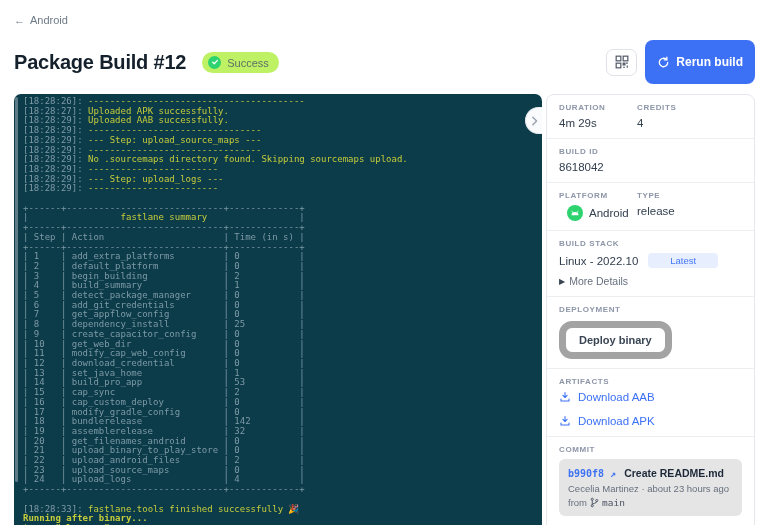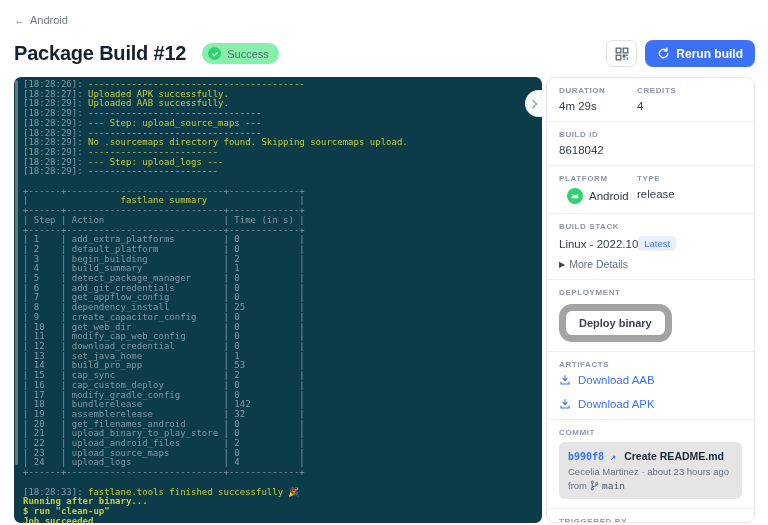--- a/index.html
+++ b/index.html
@@ -4,30 +4,30 @@
 <style>
   * { box-sizing: border-box; margin: 0; padding: 0; }
   html,body { width: 768px; height: 525px; background: #ffffff;
     font-family: "Liberation Sans", sans-serif; overflow: hidden; }
 
   .header { padding: 10px 13px 0 14px; }
   .breadcrumb { font-size: 11px; color: #6e7a87; cursor: pointer; display: inline-flex; gap: 5px; align-items: center; }
   .title-row { margin-top: 12px; display: flex; align-items: center; }
   .page-title { font-size: 20px; font-weight: 800; color: #14202c; letter-spacing: -0.2px; }
   .status-badge { margin-left: 16px; display: inline-flex; align-items: flex-end; gap: 6px;
-    background: #86efac; border-radius: 12px; padding: 4px 10px 4px 6px;
+    background: #bef264; border-radius: 12px; padding: 4px 10px 4px 6px;
     font-size: 11px; color: #5d6f66; }
   .check-circle { width: 13px; height: 13px; border-radius: 50%; background: #2dd36f;
     display: inline-flex; align-items: center; justify-content: center; }
   .check-circle svg { width: 8px; height: 8px; }
   .spacer { flex: 1; }
   .top-actions { display: flex; gap: 8px; align-items: center; }
   .qr-btn { width: 31px; height: 27px; background: #fff; border: 1px solid #dfe3e8;
     border-radius: 7px; display: flex; align-items: center; justify-content: center; cursor: pointer; }
-  .rerun-btn { height: 27px; background: #3d71f5; border: none; border-radius: 8px;
+  .rerun-btn { height: 44px; background: #3d71f5; border: none; border-radius: 8px;
     color: #fff; font-size: 12px; font-weight: 700; padding: 0 12px;
     display: inline-flex; align-items: center; gap: 6px; cursor: pointer;
     font-family: "Liberation Sans", sans-serif; }
 
   .main { display: flex; gap: 4px; margin: 10px 13px 0 14px; height: 446px; }
 
   
   .terminal { flex: 1; position: relative; background: #0c3b4a; border-radius: 7px;
     overflow: hidden; padding: 8px 8px 8px 9px; }
   .log { margin-top: -5px; }
@@ -47,22 +47,22 @@
     background: #fff; overflow: hidden; display: flex; flex-direction: column; }
   .sec { padding: 8px 12px 9px 12px; border-bottom: 1px solid #eceef2; }
   .sec:last-child { border-bottom: none; }
   .lbl { font-size: 8px; font-weight: 700; letter-spacing: .6px; color: #8d96a8;
     text-transform: uppercase; margin-bottom: 5px; }
   .val { font-size: 11.5px; color: #33404f; }
   .two-col { display: grid; grid-template-columns: 64px 1fr; column-gap: 14px; }
   .platform-val { display: flex; align-items: center; gap: 6px; padding-left: 8px; }
   .android-icon { width: 16px; height: 16px; flex: 0 0 16px; }
   .stack-row { display: flex; align-items: center; }
-  .latest-badge { font-size: 9.5px; font-weight: 500; color: #4576f6;
-    background: #e7eefd; border-radius: 4px; padding: 2px 6px; }
+  .latest-badge { margin-left: 10px; font-size: 9.5px; font-weight: 500; color: #4576f6;
+    background: #e7eefd; border-radius: 4px; padding: 2px 22px; }
   .more-details { margin-top: 7px; font-size: 10.5px; color: #66707f; cursor: pointer;
     display: flex; align-items: center; gap: 4px; }
   .more-details .tri { font-size: 8px; color: #3a4554; }
   .deploy-btn { margin-top: 2px; background: #fff; border: 7px solid #a3a3a3;
     border-radius: 13px; padding: 6px 13px; font-size: 11px; font-weight: 700;
     color: #3a4554; cursor: pointer; font-family: "Liberation Sans", sans-serif; }
   .dl-link { display: flex; align-items: flex-start; gap: 7px; color: #3d71f5;
     font-size: 11.5px; font-weight: 400; cursor: pointer; margin-top: 3px; }
   .dl-link + .dl-link { margin-top: 12px; }
   .artifacts-sec { }

